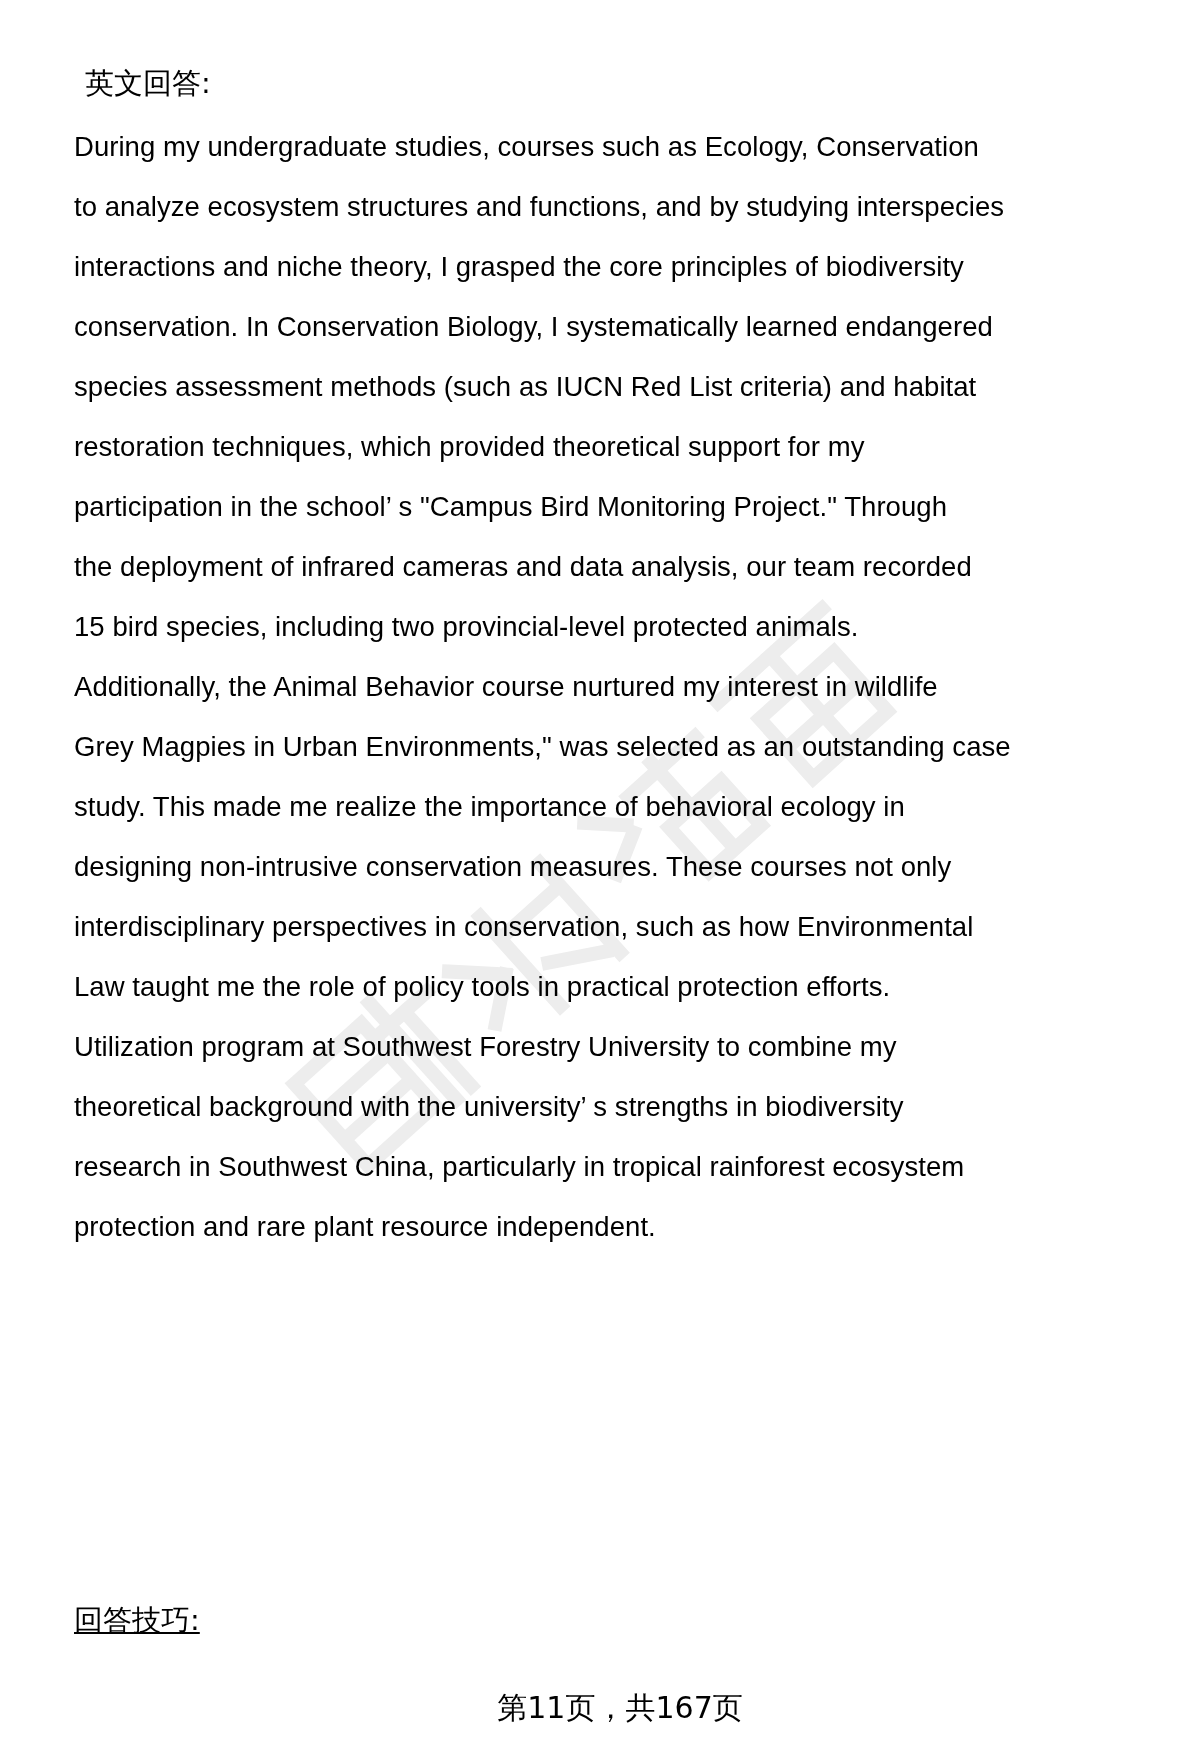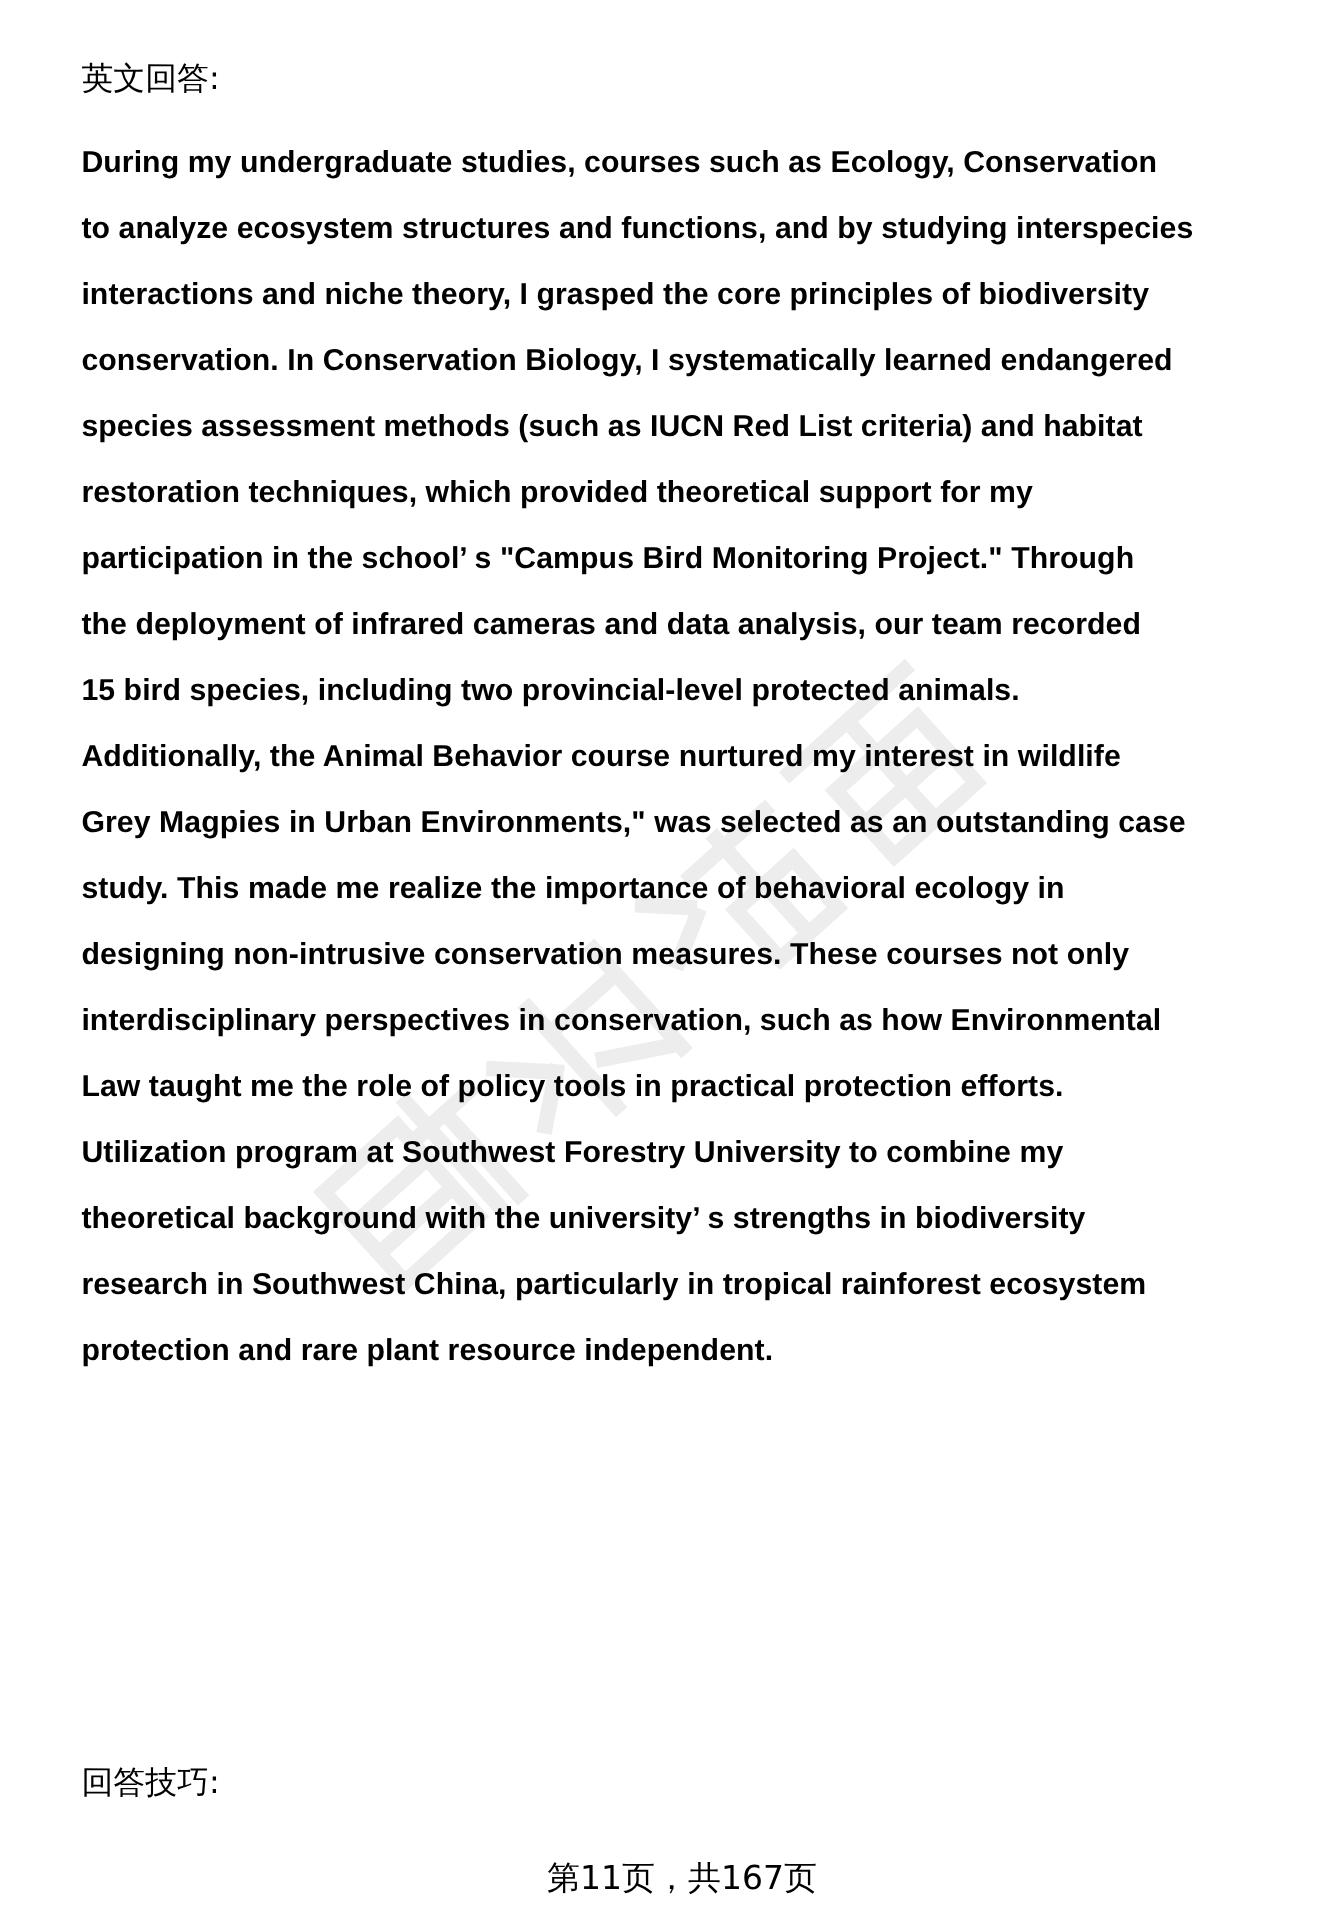--- a/index.html
+++ b/index.html
@@ -41,36 +41,35 @@
     }
     .heading {
       position: absolute;
       left: 0;
       font-size: 29px;
       line-height: 60px;
       height: 60px;
       white-space: nowrap;
       font-family: "DejaVu Sans", sans-serif;
     }
-    .heading.answer { top: 41px; }
-    .heading.tips { top: 1590px; }
+    .heading.answer { top: 53px; margin-left: 11px; }
+    .heading.tips { top: 1590px; text-decoration: underline; }
     .body-lines {
       position: absolute;
       left: 0;
       top: 117px;
     }
     .line {
       display: block;
       height: 60px;
       line-height: 60px;
       font-size: 27.5px;
       white-space: nowrap;
       font-family: "Liberation Sans", sans-serif;
       letter-spacing: 0.05px;
-      font-weight: bold;
     }
     .footer {
       position: absolute;
       left: 0;
       width: 1240px;
       top: 1686px;
       text-align: center;
       font-size: 30px;
       line-height: 44px;
       white-space: nowrap;

